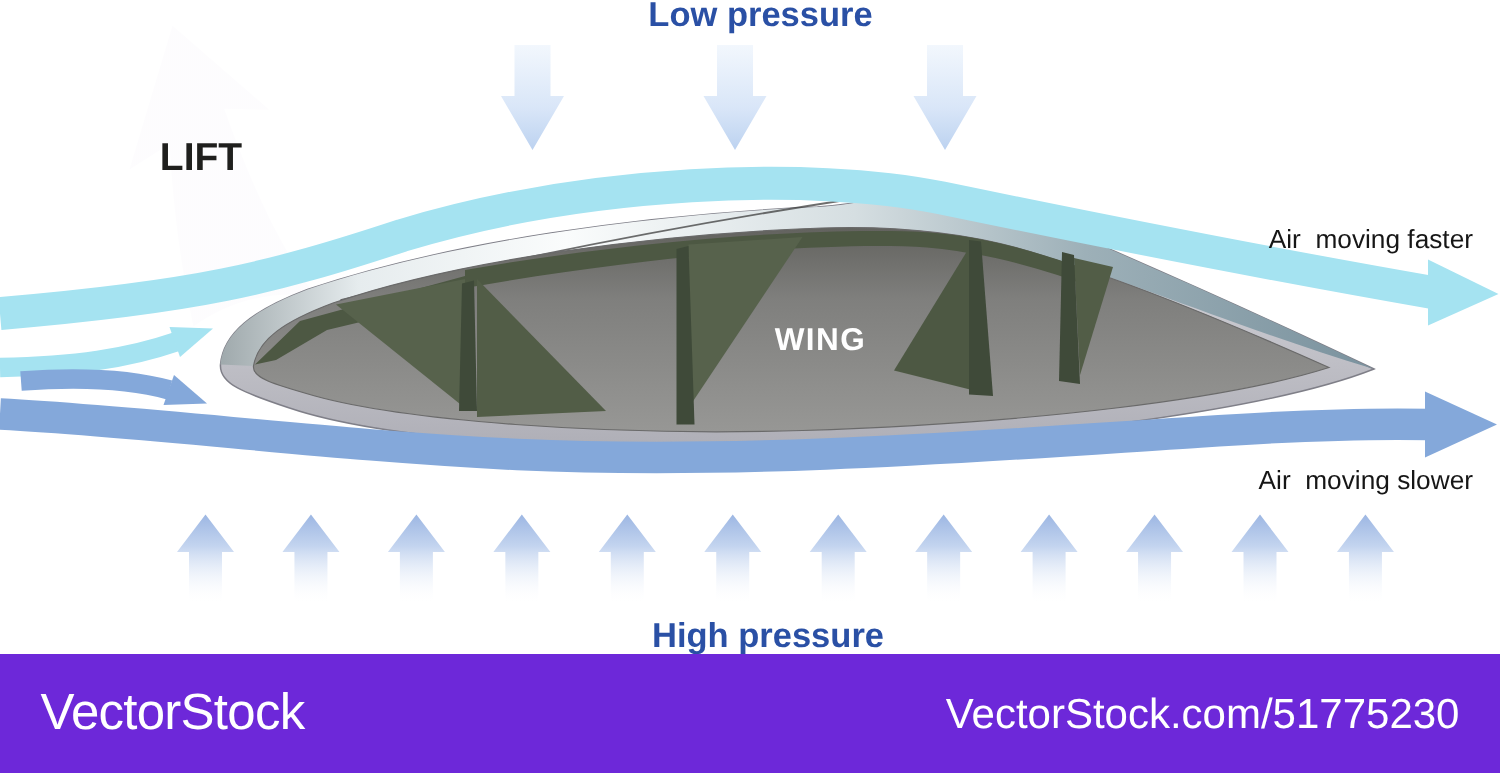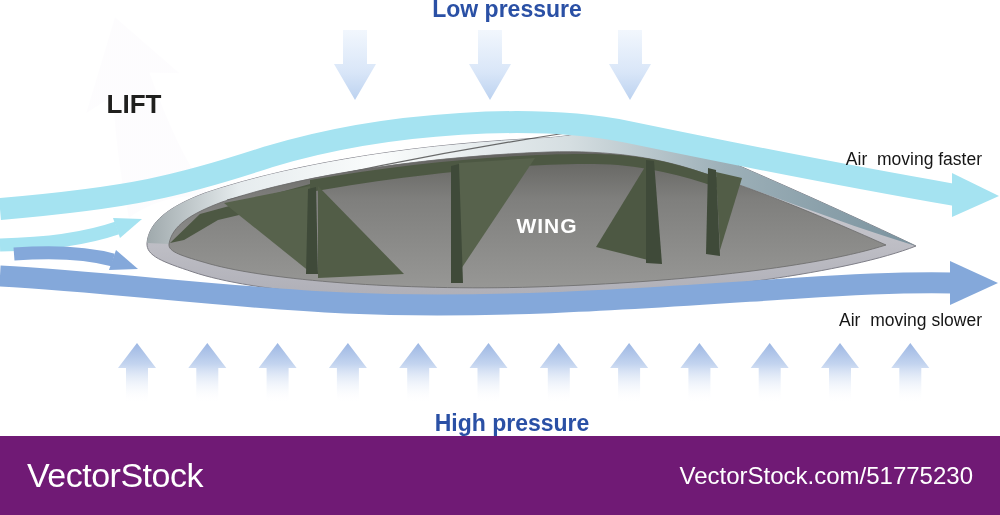--- a/index.html
+++ b/index.html
@@ -4,25 +4,25 @@
 <style>
   html,body{margin:0;padding:0;background:#fff;}
   #stage{position:relative;width:1000px;height:515px;overflow:hidden;background:#ffffff;
          font-family:"Liberation Sans",sans-serif;}
   #diagram{position:absolute;left:0;top:0;}
   svg text{font-family:"Liberation Sans",sans-serif;}
   .pressure-label{font-weight:bold;font-size:23px;fill:#2a50a5;}
   .air-label{font-size:17.5px;fill:#161616;white-space:pre;}
   .lift-label{font-weight:bold;font-size:26px;fill:#1f1f1d;}
   .wing-label{font-weight:bold;font-size:21px;fill:#ffffff;letter-spacing:1px;}
-  #footer{position:absolute;left:0;top:436px;width:1000px;height:79px;background:#701a75;
+  #footer{position:absolute;left:0;top:436px;width:1000px;height:79px;background:#6d28d9;
           display:flex;align-items:center;justify-content:space-between;box-sizing:border-box;
           padding:0 27px;}
   #footer .brand{color:#ffffff;font-size:34px;letter-spacing:-0.5px;}
-  #footer .mark{color:#ffffff;font-size:24px;}
+  #footer .mark{color:#ffffff;font-size:28px;}
 </style>
 </head>
 <body>
 
 <div id="stage">
 
   <svg id="diagram" width="1000" height="436" viewBox="0 0 1000 436">
     <defs>
       <linearGradient id="downGrad" x1="0" y1="0" x2="0" y2="1">
         <stop offset="0" stop-color="#f2f7fd"></stop>

